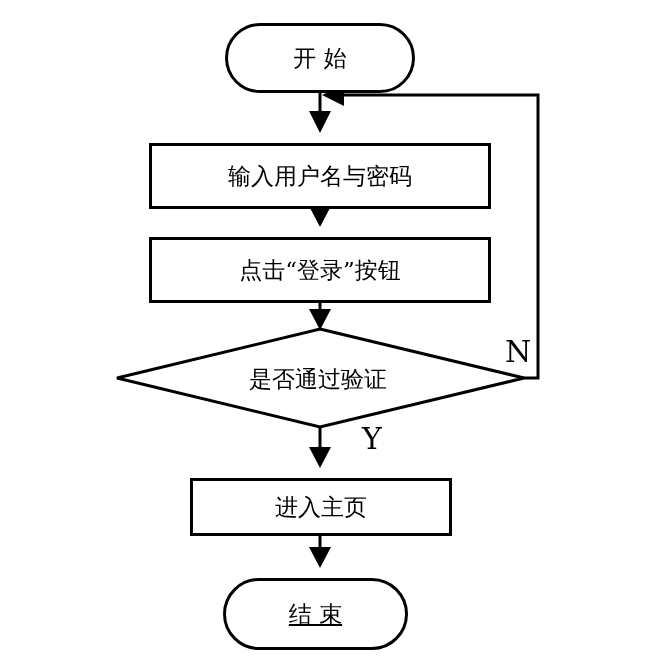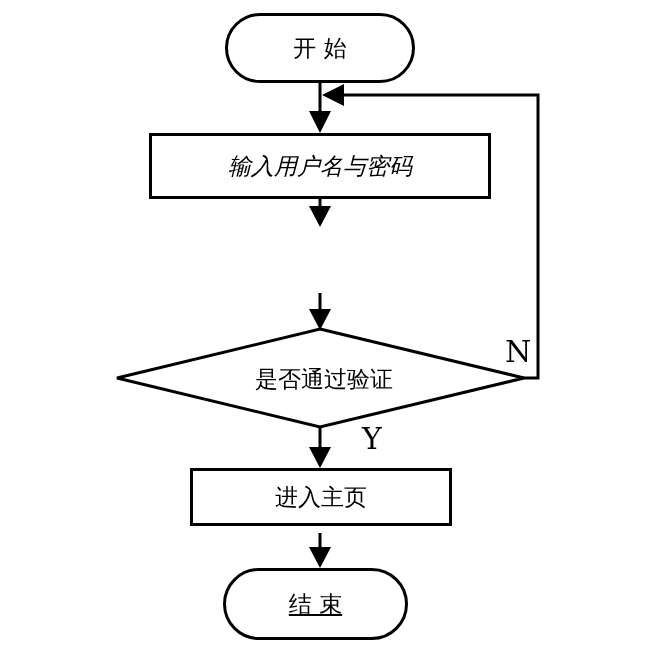--- a/index.html
+++ b/index.html
@@ -26,32 +26,33 @@
     display: flex;
     align-items: center;
     justify-content: center;
     background: #ffffff;
     border: 3px solid #000000;
     box-sizing: border-box;
     font-size: 23px;
     line-height: 1;
     white-space: nowrap;
     text-align: center;
+    margin-top: 10px;
   }
   .terminal { border-radius: 36px; }
 
   .node-start  { left: 225px; top: 13px;  width: 190px; height: 70px; }
-  .node-input  { left: 149px; top: 133px; width: 342px; height: 66px; font-style: italic; }
+  .node-input  { left: 149px; top: 133px; width: 342px; height: 66px; }
   .node-click  { left: 149px; top: 227px; width: 342px; height: 66px; }
   .node-home   { left: 190px; top: 468px; width: 262px; height: 58px; }
   .node-end    { left: 223px; top: 568px; width: 185px; height: 72px; text-decoration: underline; }
 
   .decision-label {
     position: absolute;
-    left: 174px;
+    left: 168px;
     top: 334px;
     width: 300px;
     height: 90px;
     display: flex;
     align-items: center;
     justify-content: center;
     font-size: 23px;
     line-height: 1;
     white-space: nowrap;
     background: transparent;
@@ -95,20 +96,23 @@
   </svg>
 
   <div class="node terminal node-start">
     <span>开 始</span>
   </div>
 
   <div class="node node-input">
     <span>输入用户名与密码</span>
   </div>
 
+  <div class="node node-click">
+    <span>点击“登录”按钮</span>
+  </div>
 
   <div class="decision-label">
     <span>是否通过验证</span>
   </div>
 
   <span class="branch-label label-no">N</span>
   <span class="branch-label label-yes">Y</span>
 
   <div class="node node-home">
     <span>进入主页</span>

